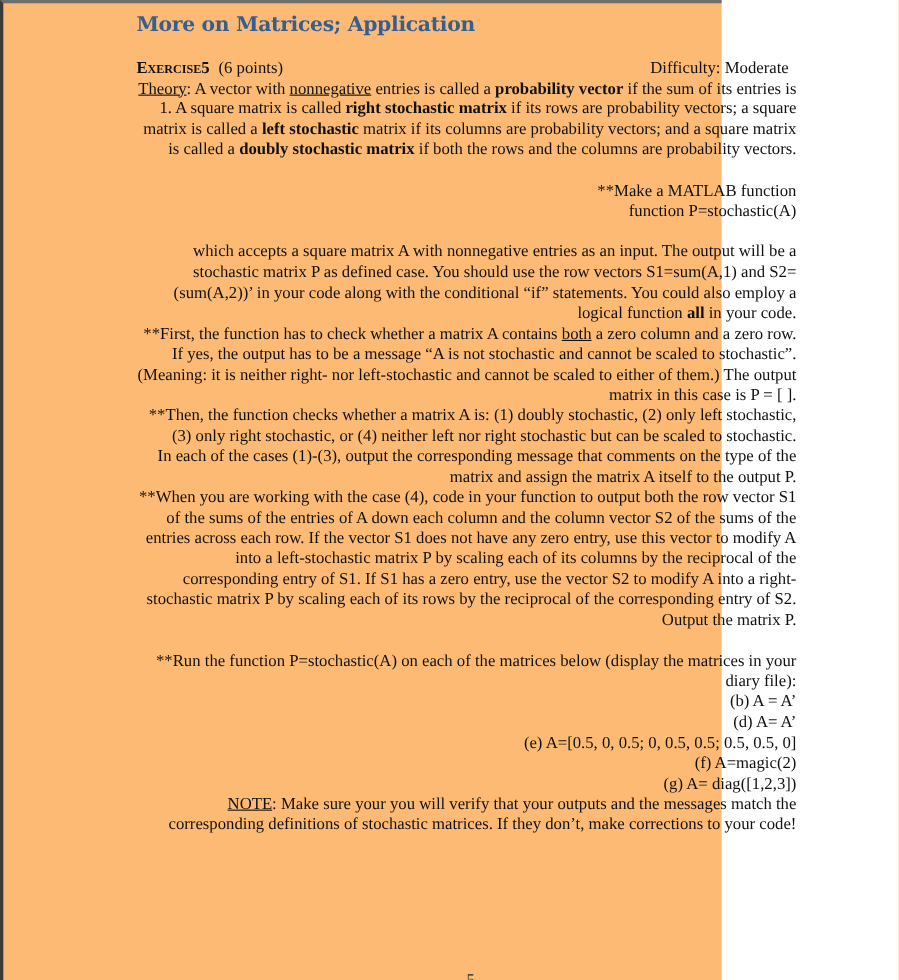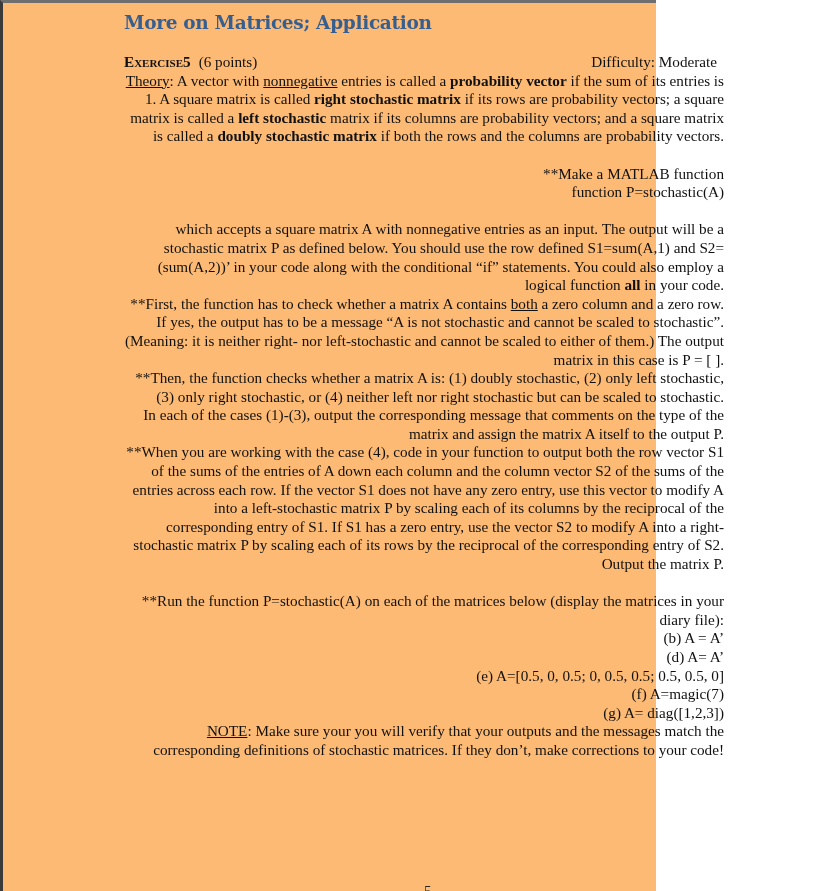--- a/index.html
+++ b/index.html
@@ -49,37 +49,37 @@
       <span>Difficulty: Moderate</span>
     </div>
 
     <p><span class="u">Theory</span><span>: A vector with </span><span class="u">nonnegative</span><span> entries is called a </span><span class="b">probability vector</span><span> if the sum of its entries is 1. A square matrix is called </span><span class="b">right stochastic matrix</span><span> if its rows are probability vectors; a square matrix is called a </span><span class="b">left stochastic</span><span> matrix if its columns are probability vectors; and a square matrix is called a </span><span class="b">doubly stochastic matrix</span><span> if both the rows and the columns are probability vectors.</span></p>
 
     <div class="gap"></div>
     <p>**Make a MATLAB function</p>
     <p>function P=stochastic(A)</p>
     <div class="gap"></div>
 
-    <p><span>which accepts a square matrix A with nonnegative entries as an input. The output will be a stochastic matrix P as defined below. You should use the row defined S1=sum(A,1) and S2=(sum(A,2))’ in your code along with the conditional “if” statements. You could also employ a logical function </span><span class="b">all</span><span> in your code.</span></p>
+    <p><span>which accepts a square matrix A with nonnegative entries as an input. The output will be a stochastic matrix P as defined case. You should use the row vectors S1=sum(A,1) and S2=(sum(A,2))’ in your code along with the conditional “if” statements. You could also employ a logical function </span><span class="b">all</span><span> in your code.</span></p>
 
     <p><span>**First, the function has to check whether a matrix A contains </span><span class="u">both</span><span> a zero column and a zero row. If yes, the output has to be a message “A is not stochastic and cannot be scaled to stochastic”. (Meaning: it is neither right- nor left-stochastic and cannot be scaled to either of them.) The output matrix in this case is P = [ ].</span></p>
 
     <p>**Then, the function checks whether a matrix A is: (1) doubly stochastic, (2) only left stochastic, (3) only right stochastic, or (4) neither left nor right stochastic but can be scaled to stochastic.</p>
     <p>In each of the cases (1)-(3), output the corresponding message that comments on the type of the matrix and assign the matrix A itself to the output P.</p>
     <p>**When you are working with the case (4), code in your function to output both the row vector S1 of the sums of the entries of A down each column and the column vector S2 of the sums of the entries across each row. If the vector S1 does not have any zero entry, use this vector to modify A into a left-stochastic matrix P by scaling each of its columns by the reciprocal of the corresponding entry of S1. If S1 has a zero entry, use the vector S2 to modify A into a right-stochastic matrix P by scaling each of its rows by the reciprocal of the corresponding entry of S2. Output the matrix P.</p>
 
     <div class="gap"></div>
 
     <p>**Run the function P=stochastic(A) on each of the matrices below (display the matrices in your diary file):</p>
 
     <div>
       <p>(b) A = A’</p>
       <p>(d) A= A’</p>
       <p>(e) A=[0.5,  0,  0.5; 0,  0.5,  0.5; 0.5,  0.5,  0]</p>
-      <p>(f) A=magic(7)</p>
+      <p>(f) A=magic(2)</p>
       <p>(g) A= diag([1,2,3])</p>
     </div>
 
     <p><span class="u">NOTE</span><span>: Make sure your you will verify that your outputs and the messages match the corresponding definitions of stochastic matrices. If they don’t, make corrections to your code!</span></p>
   </div>
 
   <div class="page-num">5</div>
 </div>
 
 </body></html>

